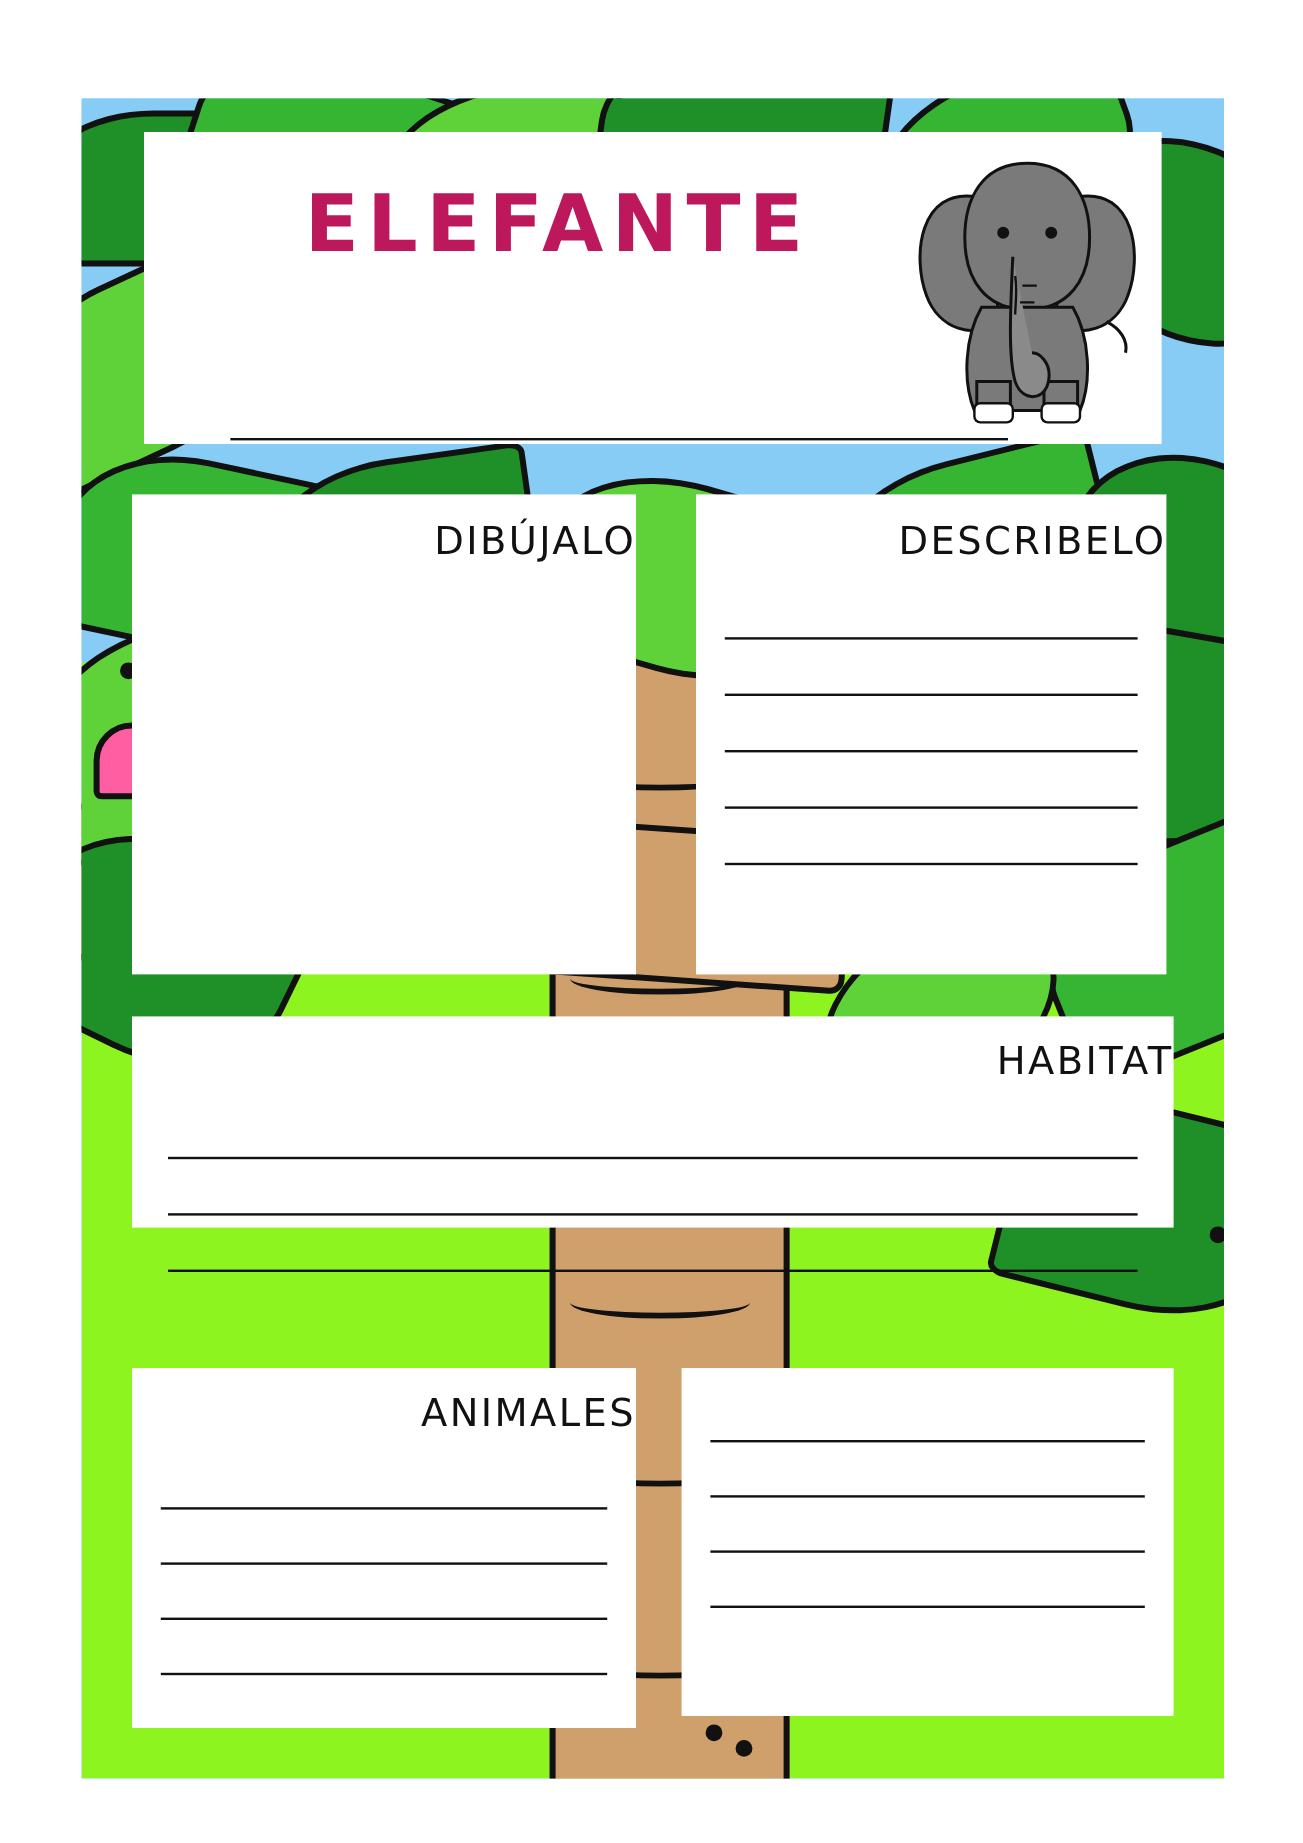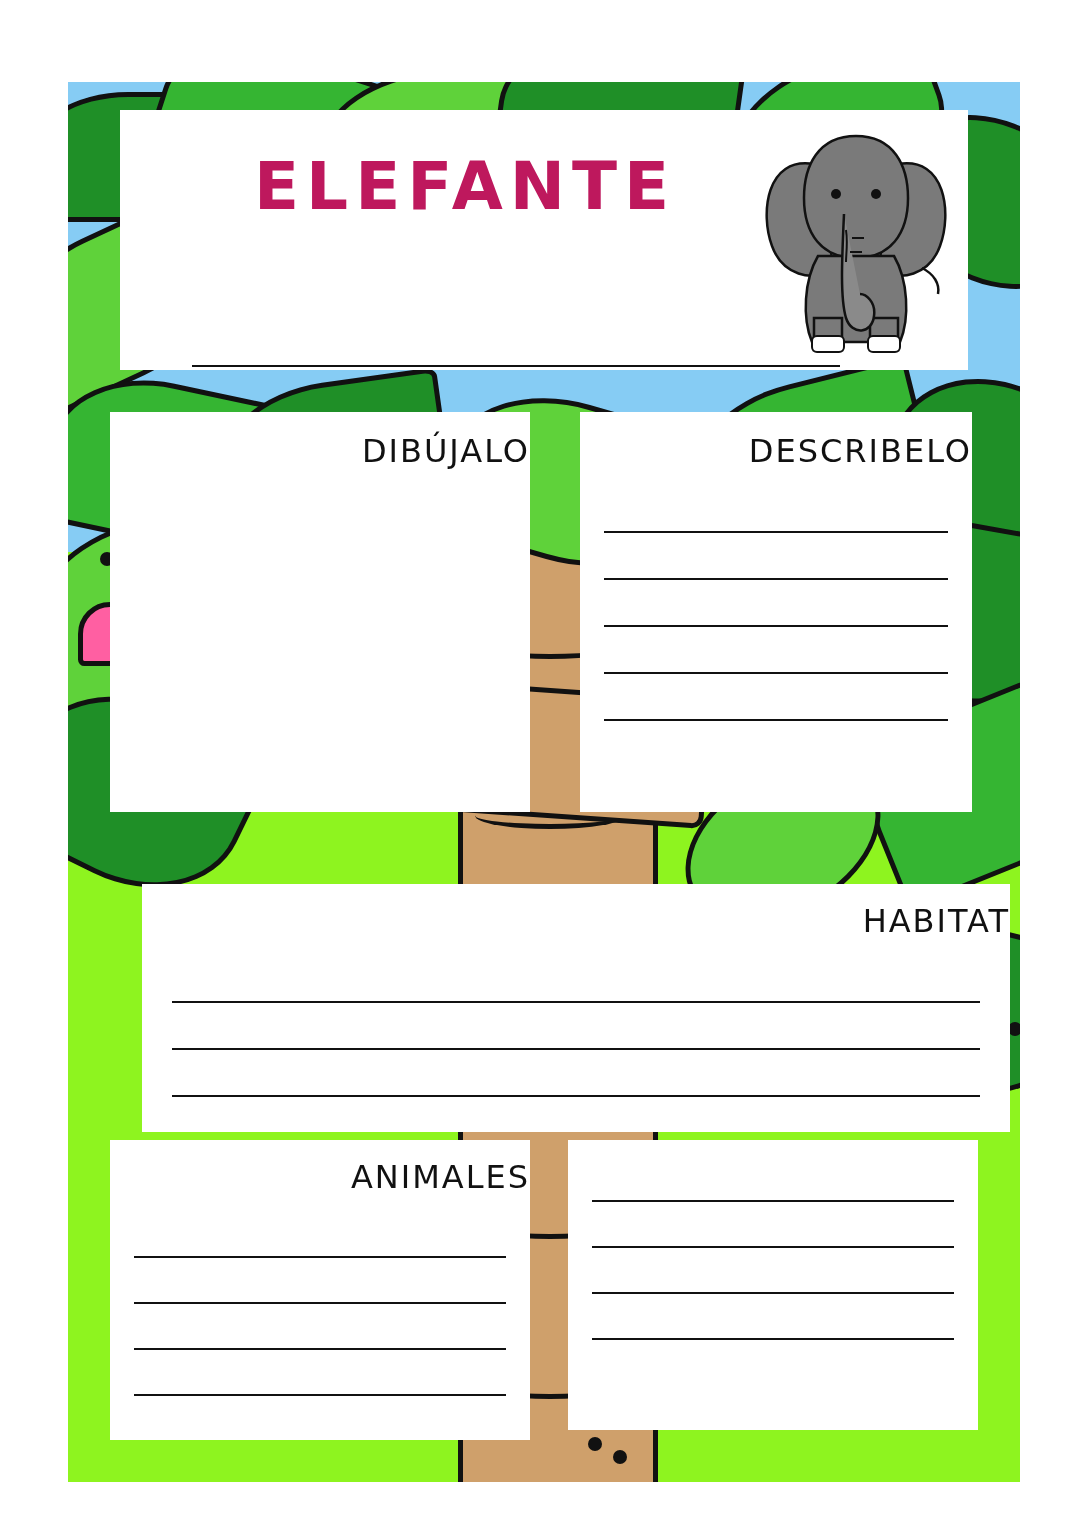--- a/index.html
+++ b/index.html
@@ -185,24 +185,23 @@
     height: 400px;
   }
   #describe-panel .panel-title {
     padding-top: 20px;
     font-size: 32px;
   }
 
   
   #habitat-panel {
     left: 42px;
-    top: 802px;
+    top: 765px;
     width: 868px;
-    height: 248px;
-    margin-left: 32px;
+    height: 176px;
   }
   #habitat-panel .panel-title {
     padding-top: 18px;
     font-size: 32px;
   }
 
   
   #food-panel {
     left: 42px;
     top: 1058px;

